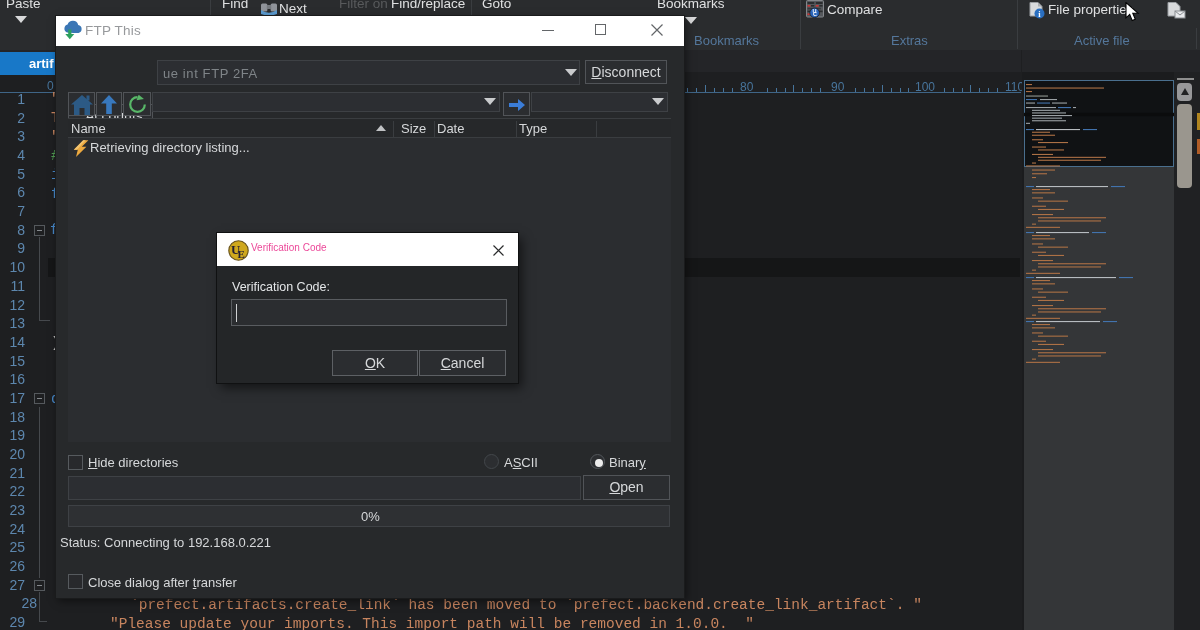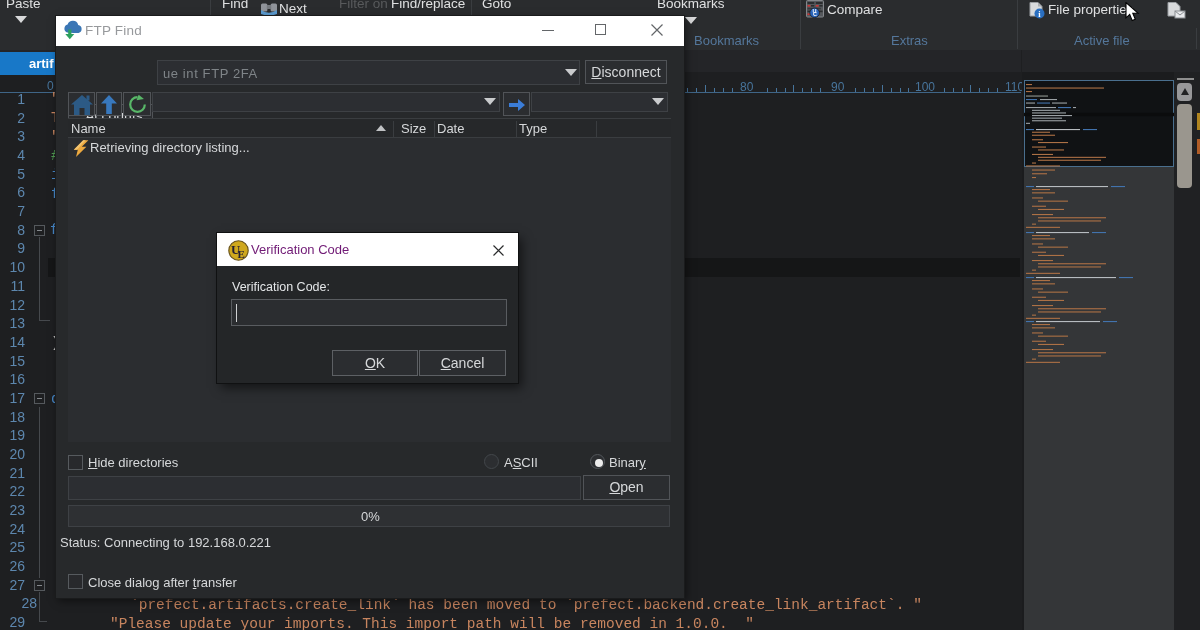--- a/index.html
+++ b/index.html
@@ -296,21 +296,21 @@
   <div class="abs" style="left:174.5px;top:89px;width:3px;height:15px;background:#b05c26;"></div>
 </div>
 <div class="abs" id="ftpdlg" style="left:56px;top:16px;width:628px;height:582px;background:#27292b;box-shadow:0 0 0 1px #1a1b1c,2px 3px 8px rgba(0,0,0,0.5);">
 
   <div class="abs" style="left:0;top:0;width:628px;height:30px;background:#ffffff;">
     <svg class="abs" style="left:7px;top:4px;" width="20" height="20" viewBox="0 0 20 20">
       <path d="M4 12.5 A4.3 4.3 0 0 1 4.6 4.4 A5.6 5.6 0 0 1 15.2 4.9 A4.1 4.1 0 0 1 15.6 12.9 L10.5 13 Z" fill="#3a76b5"></path>
       <rect x="5.2" y="9.5" width="3.2" height="5.2" fill="#2da05e"></rect>
       <path d="M2.3 14 L11.3 14 L6.8 19.3 Z" fill="#2da05e"></path>
     </svg>
-    <span style="position:absolute;left:29px;top:7px;color:#97999c;font-size:13.5px;letter-spacing:0.2px;">FTP Find</span>
+    <span style="position:absolute;left:29px;top:7px;color:#97999c;font-size:13.5px;letter-spacing:0.2px;">FTP This</span>
     <div class="abs" style="left:486px;top:14px;width:12px;height:1px;background:#636669;"></div>
     <div class="abs" style="left:539px;top:8px;width:11px;height:11px;border:1px solid #636669;"></div>
     <svg class="abs" style="left:595px;top:8px;" width="12" height="12" viewBox="0 0 12 12">
       <path d="M0.5 0.5 L11.5 11.5 M11.5 0.5 L0.5 11.5" stroke="#636669" stroke-width="1.2"></path>
     </svg>
   </div>
 
   <div class="btn" style="left:12px;top:44px;width:85px;height:24px;line-height:22px;padding-left:7px;margin-top:44px;"><u>A</u>ccounts</div>
   <div class="fld" style="left:101px;top:44px;width:423px;height:25px;"></div>
   <div class="dtext" style="left:107px;top:50px;color:#7f8488;letter-spacing:0.6px;">ue int FTP 2FA</div>
@@ -382,21 +382,21 @@
   <div class="dtext" style="left:32px;top:559px;">Close dialog after <u>t</u>ransfer</div>
 </div>
 <div class="abs" id="verdlg" style="left:217px;top:233px;width:301px;height:150px;background:#242628;box-shadow:0 0 0 1px #101112,4px 5px 10px rgba(0,0,0,0.55);">
   <div class="abs" style="left:0;top:0;width:301px;height:33px;background:#ffffff;">
     <svg class="abs" style="left:11px;top:7px;" width="21" height="21" viewBox="0 0 21 21">
       <circle cx="10.5" cy="10.5" r="9.7" fill="#cfa81d"></circle>
       <circle cx="10.5" cy="10.5" r="9.7" fill="none" stroke="#67511a" stroke-width="1.1"></circle>
       <text x="3" y="13.5" font-size="13" font-weight="bold" fill="#251f33" font-family="Liberation Serif">U</text>
       <text x="9.5" y="18" font-size="11" font-weight="bold" fill="#251f33" font-family="Liberation Serif">E</text>
     </svg>
-    <span style="position:absolute;left:34px;top:9px;color:#701a75;font-size:13px;">Verification Code</span>
+    <span style="position:absolute;left:34px;top:9px;color:#ec4899;font-size:10px;">Verification Code</span>
     <svg class="abs" style="left:276px;top:12px;" width="11" height="11" viewBox="0 0 11 11">
       <path d="M0.5 0.5 L10.5 10.5 M10.5 0.5 L0.5 10.5" stroke="#2a2b2c" stroke-width="1.15"></path>
     </svg>
   </div>
   <div class="dtext" style="left:15px;top:47px;font-size:12.5px;color:#e4e6e8;">Verification Code:</div>
   <div class="fld" style="left:14px;top:66px;width:276px;height:27px;background:#2b2d30;border-color:#595c60;">
     <div style="position:absolute;left:4px;top:4px;width:1px;height:18px;background:#cfd1d3;"></div>
   </div>
   <div class="btn" style="left:115px;top:117px;width:86px;height:26px;line-height:24px;border-color:#5d6064;"><u>O</u>K</div>
   <div class="btn" style="left:202px;top:117px;width:87px;height:26px;line-height:24px;border-color:#5d6064;"><u>C</u>ancel</div>

